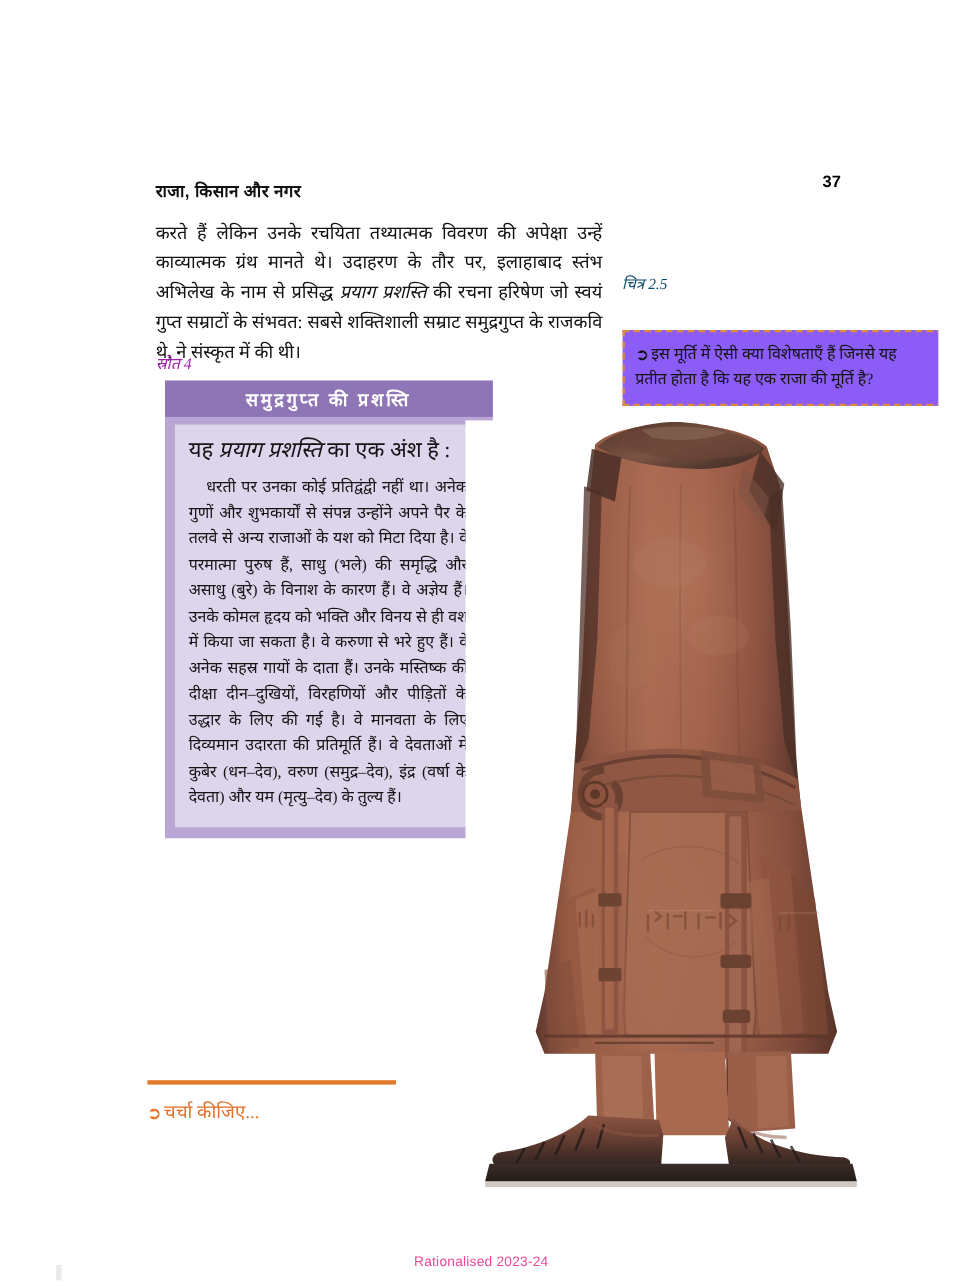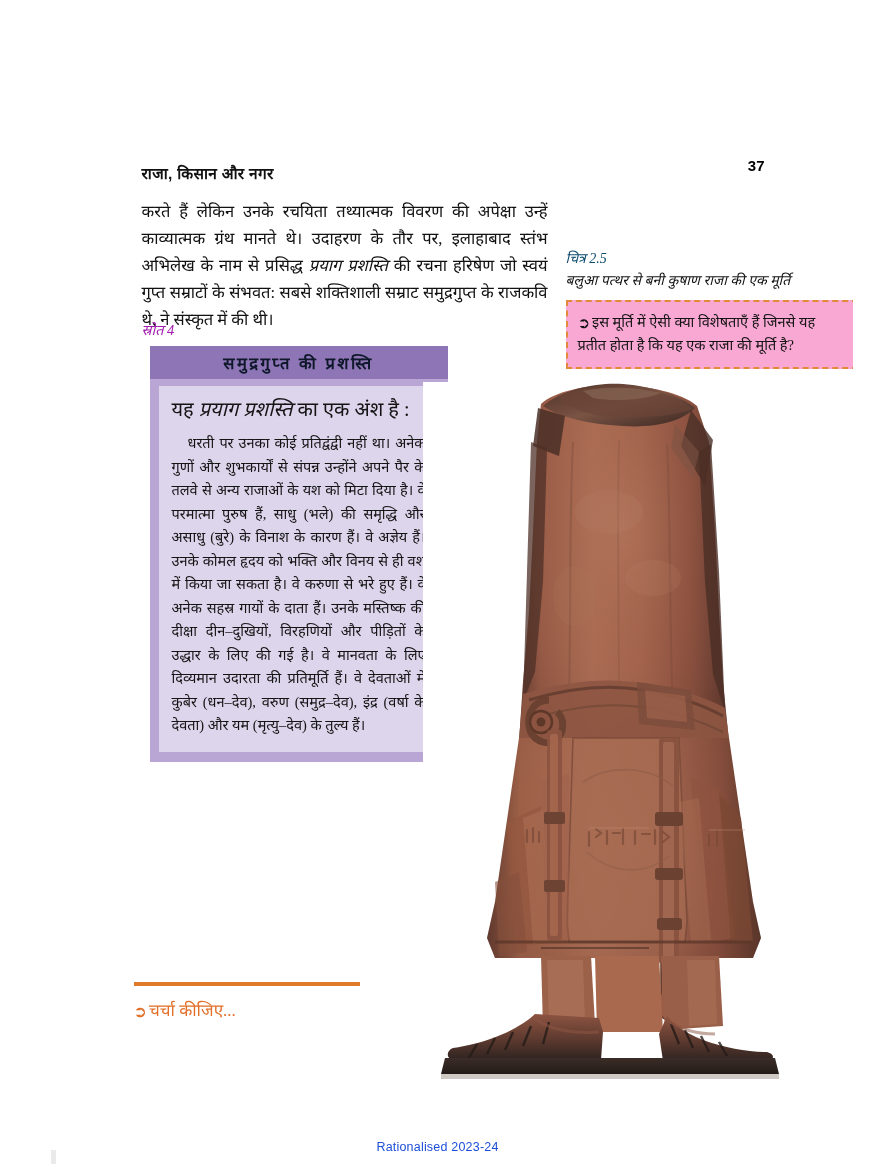--- a/index.html
+++ b/index.html
@@ -80,21 +80,21 @@
     box-sizing: border-box;
   }
   .source-box__header {
     background: #8d75b6;
     height: 33px;
     display: flex;
     align-items: center;
     justify-content: center;
   }
   .source-box__title {
-    color: #0f172a;
+    color: #ffffff;
     font-family: "Liberation Sans", "DejaVu Sans", sans-serif;
     font-weight: bold;
     font-size: 16.5px;
     letter-spacing: 2.5px;
     text-align: right;
   }
   .source-box__inner {
     background: #ddd5ec;
     margin: 7px 9px 0 9px;
     padding: 12px 13px 14px 13px;
@@ -137,21 +137,21 @@
     margin: 0;
   }
 
   
   .question-box {
     position: absolute;
     left: 543px;
     top: 284px;
     width: 292px;
     box-sizing: border-box;
-    background: #f9a8d4;
+    background: #8b5cf6;
     border: 2px dashed #e2893a;
     padding: 9px 12px 10px 10px;
   }
   .question-box__text {
     margin: 0;
     font-size: 14.5px;
     line-height: 23px;
     color: #141414;
   }
   .arrow-glyph {
@@ -202,21 +202,21 @@
 
   
   .footer-note {
     position: absolute;
     left: 0;
     right: 0;
     top: 1124px;
     text-align: center;
     font-family: "Liberation Sans", "DejaVu Sans", sans-serif;
     font-size: 12.5px;
-    color: #1d4ed8;
+    color: #ec4899;
     letter-spacing: 0.2px;
   }
 
   .scan-smudge {
     position: absolute;
     left: 28px;
     top: 1134px;
     width: 5px;
     height: 14px;
     background: #d9d9d9;
@@ -242,21 +242,20 @@
       <span class="source-box__title">समुद्रगुप्त की प्रशस्ति</span>
     </div>
     <div class="source-box__inner">
       <p class="source-box__lead">यह <span class="it">प्रयाग प्रशस्ति</span> का एक अंश है :</p>
       <p class="source-box__quote">धरती पर उनका कोई प्रतिद्वंद्वी नहीं था। अनेक गुणों और शुभकार्यों से संपन्न उन्होंने अपने पैर के तलवे से अन्य राजाओं के यश को मिटा दिया है। वे परमात्मा पुरुष हैं, साधु (भले) की समृद्धि और असाधु (बुरे) के विनाश के कारण हैं। वे अज्ञेय हैं। उनके कोमल हृदय को भक्ति और विनय से ही वश में किया जा सकता है। वे करुणा से भरे हुए हैं। वे अनेक सहस्र गायों के दाता हैं। उनके मस्तिष्क की दीक्षा दीन–दुखियों, विरहणियों और पीड़ितों के उद्धार के लिए की गई है। वे मानवता के लिए दिव्यमान उदारता की प्रतिमूर्ति हैं। वे देवताओं में कुबेर (धन–देव), वरुण (समुद्र–देव), इंद्र (वर्षा के देवता) और यम (मृत्यु–देव) के तुल्य हैं।</p>
     </div>
   </div>
 
   <div class="fig-caption">
     <p class="fig-caption__num">चित्र 2.5</p>
-    <p class="fig-caption__text">बलुआ पत्थर से बनी कुषाण राजा की एक मूर्ति</p>
   </div>
 
   <div class="question-box">
     <p class="question-box__text">
       <span class="arrow-glyph">➲</span><span>इस मूर्ति में ऐसी क्या विशेषताएँ हैं जिनसे यह प्रतीत होता है कि यह एक राजा की मूर्ति है?</span>
     </p>
   </div>
 
   <div class="statue-figure">
     <svg class="statue-svg" viewBox="0 0 400 700" preserveAspectRatio="xMidYMid meet">

